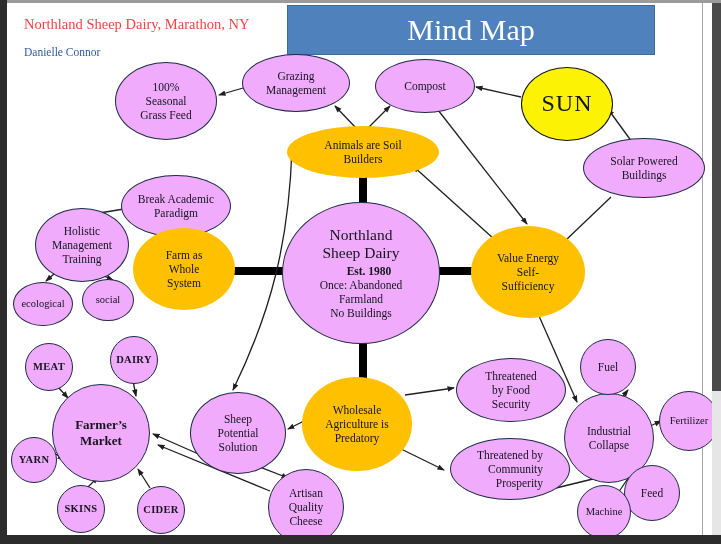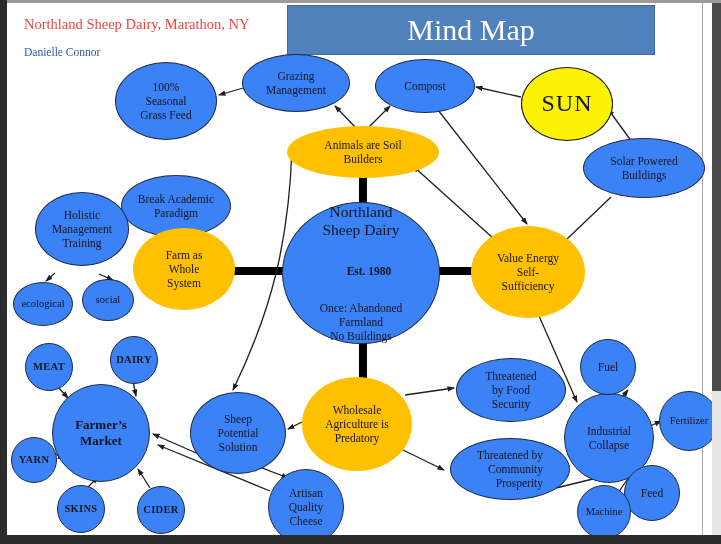--- a/index.html
+++ b/index.html
@@ -18,21 +18,21 @@
   #hdr2{position:absolute;left:24px;top:46px;font-size:11.5px;color:#2e5aa0;z-index:10;}
   #banner{position:absolute;left:287px;top:5px;width:366px;height:48px;background:#4f81bd;
           border:1px solid #41699c;display:flex;align-items:center;justify-content:center;z-index:10;}
   #banner span{color:#ffffff;font-size:30px;}
   
   #wires{position:absolute;left:0;top:0;z-index:6;}
   
   .node{position:absolute;border-radius:50%;display:flex;align-items:center;justify-content:center;
         text-align:center;z-index:10;color:#15151d;line-height:1.22;font-size:11.5px;}
   .node span{white-space:pre-line;display:block;}
-  .blue{background:#3b82f6;border:1.4px solid #1d2c44;font-family:Liberation Serif, serif;}
+  .blue{background:#f0abfc;border:1.4px solid #1d2c44;font-family:Liberation Serif, serif;}
   .gold{background:#ffc000;border:none;}
   .sunny{background:#fbf303;border:1.6px solid #151515;}
   .caps span{font-weight:bold;font-size:10.5px;letter-spacing:.3px;}
   .small span{font-size:10.5px;}
   .big span{font-size:13px;font-weight:bold;}
   #n-sun span{font-size:24px;letter-spacing:1px;}
   
   #n-central{flex-direction:column;}
   #n-central .t1{font-size:15.5px;white-space:pre-line;}
   #n-central .t2{font-size:11.5px;font-weight:bold;white-space:pre-line;margin-top:1px;padding-left:16px;}
@@ -110,39 +110,39 @@
     </div>
   <div class="node blue" style="left:583px;top:138px;width:120px;height:58px;">
       <span>Solar Powered
 Buildings</span>
     </div>
   <div class="node gold" style="left:287px;top:126px;width:152px;height:52px;">
       <span>Animals are Soil
 Builders</span>
     </div>
 
-  <div class="node blue" id="n-central" style="left:282px;top:202px;width:156px;height:140px;gap:23px;">
+  <div class="node blue" id="n-central" style="left:282px;top:202px;width:156px;height:140px;">
     <span class="t1">Northland
 Sheep Dairy</span>
     <span class="t2">Est. 1980</span>
     <span class="t3">Once: Abandoned
 Farmland
 No Buildings</span>
   </div>
 
   <div class="node gold" style="left:471px;top:226px;width:114px;height:92px;">
       <span>Value Energy
 Self-
 Sufficiency</span>
     </div>
   <div class="node blue" style="left:121px;top:175px;width:108px;height:60px;">
       <span>Break Academic
 Paradigm</span>
     </div>
-  <div class="node blue" style="left:35px;top:192px;width:92px;height:72px;">
+  <div class="node blue" style="left:35px;top:208px;width:92px;height:72px;">
       <span>Holistic
 Management
 Training</span>
     </div>
   <div class="node blue small" style="left:13px;top:282px;width:58px;height:42px;">
       <span>ecological</span>
     </div>
   <div class="node blue small" style="left:82px;top:279px;width:50px;height:40px;">
       <span>social</span>
     </div>

